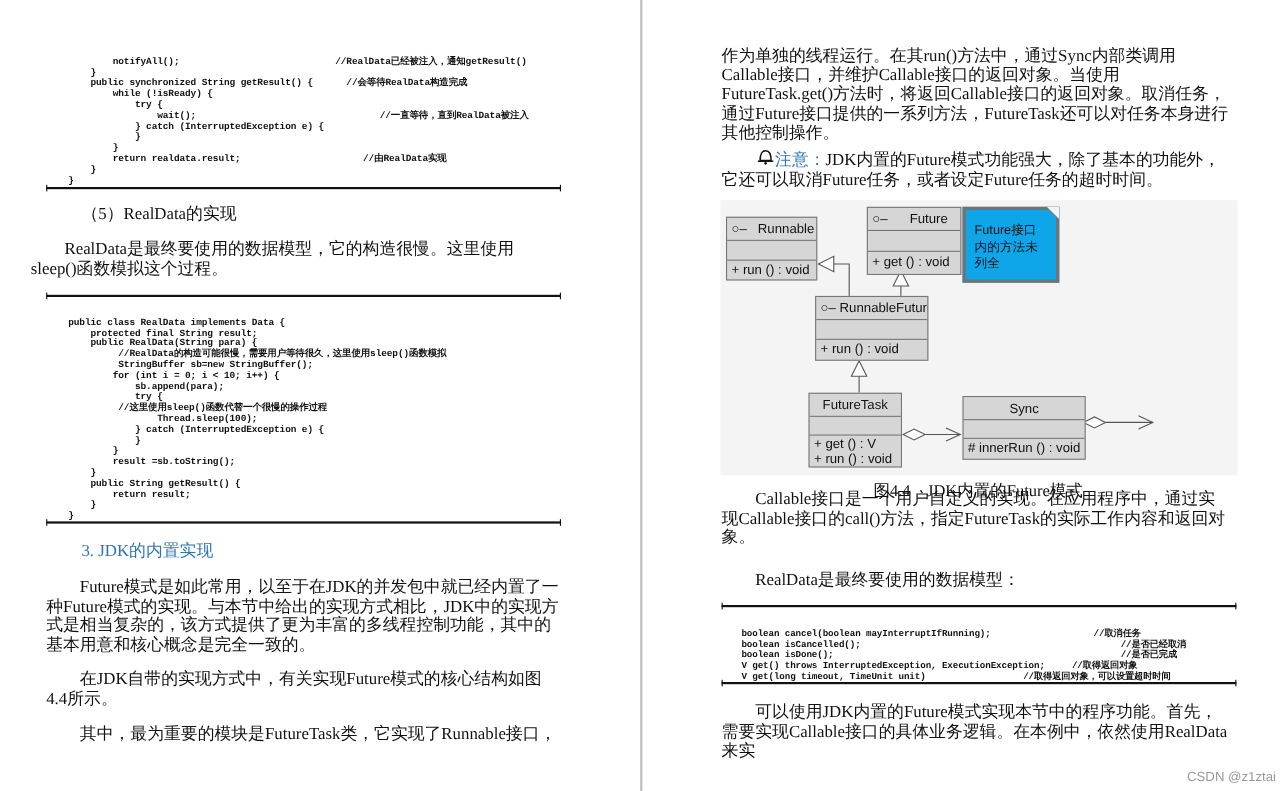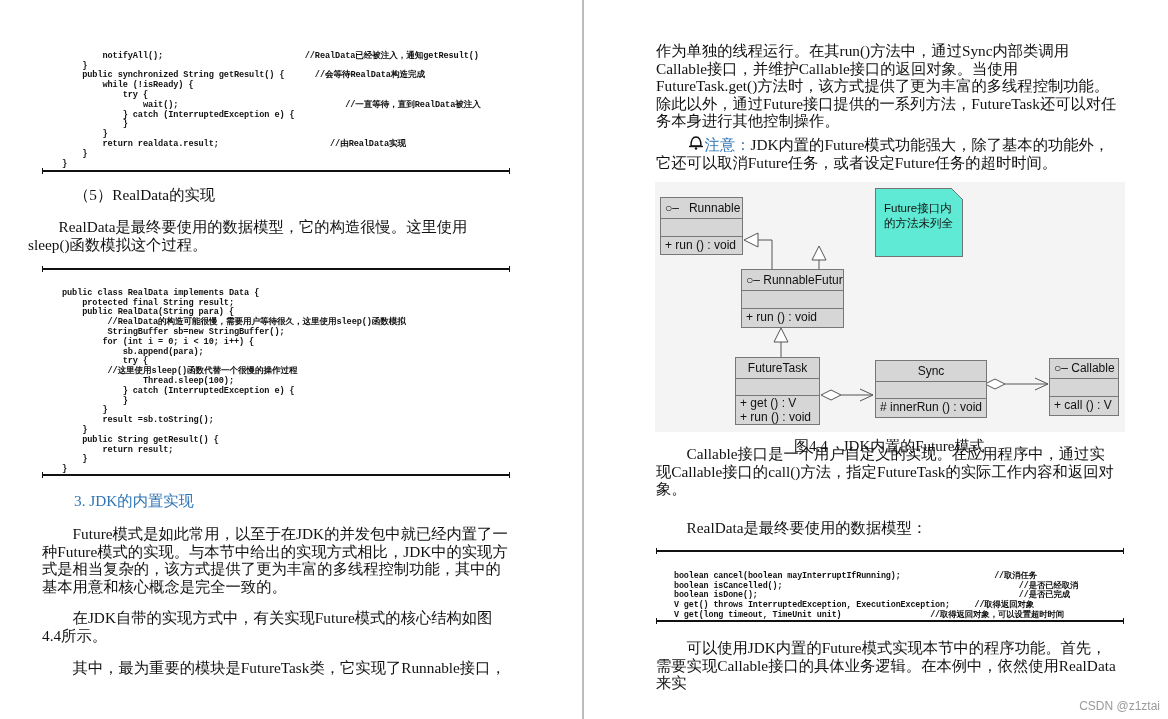--- a/index.html
+++ b/index.html
@@ -15,21 +15,21 @@
   .rule::before, .rule::after { content:""; position:absolute; top:-2px; width:1px; height:6px; background:#111; }
   .rule::before { left:0; } .rule::after { right:0; }
   .para { position:absolute; font-size:15.3px; line-height:17.5px; color:#111; }
   .indent { text-indent:2em; }
   .heading-blue { color:#2e74b5;text-align:right; }
   .uml-area { position:absolute; left:655px; top:182px; width:470px; height:250px; background:#f4f4f4; }
   .uml-box { position:absolute; background:#d6d6d6; border:1px solid #777; font-family:"Liberation Sans", "DejaVu Sans", sans-serif;
              font-size:12px; color:#111; box-sizing:border-box; }
   .uml-box .sec { border-bottom:1px solid #777; padding:0 4px; box-sizing:border-box; white-space:nowrap; overflow:hidden; }
   .uml-box .sec:last-child { border-bottom:none; }
-  .uml-note { position:absolute; background:#5eead4; border:1px solid #737373; font-family:"Liberation Sans", "DejaVu Sans", sans-serif;
+  .uml-note { position:absolute; background:#0ea5e9; border:3px solid #737373; font-family:"Liberation Sans", "DejaVu Sans", sans-serif;
               font-size:11.5px; line-height:15px; padding:12px 8px; box-sizing:border-box; }
   .caption { position:absolute; font-size:15px; }
   .watermark { position:absolute; right:8px; bottom:6px; font-family:"Liberation Sans", "DejaVu Sans", sans-serif;
                font-size:12px; color:#9a9a9a; }
   .bell { display:inline-block; width:18px; height:18px; vertical-align:-2px; }
   .note-label { color:#2e74b5; }
 </style>
 </head>
 <body>
 
@@ -49,21 +49,21 @@
 <div class="code" style="left:62px;top:279px;">
 <div>public class RealData implements Data {</div><div>    protected final String result;</div><div>    public RealData(String para) {</div><div>         //RealData的构造可能很慢，需要用户等待很久，这里使用sleep()函数模拟</div><div>         StringBuffer sb=new StringBuffer();</div><div>        for (int i = 0; i &lt; 10; i++) {</div><div>            sb.append(para);</div><div>            try {</div><div>         //这里使用sleep()函数代替一个很慢的操作过程</div><div>                Thread.sleep(100);</div><div>            } catch (InterruptedException e) {</div><div>            }</div><div>        }</div><div>        result =sb.toString();</div><div>    }</div><div>    public String getResult() {</div><div>        return result;</div><div>    }</div><div>}</div>
 </div>
 <div class="rule" style="left:42px;top:474px;width:468px;"></div>
 
 <div class="para heading-blue" style="left:74px;top:492px;">3. JDK的内置实现</div>
 <div class="para indent" style="left:42px;top:525px;width:468px;">Future模式是如此常用，以至于在JDK的并发包中就已经内置了一种Future模式的实现。与本节中给出的实现方式相比，JDK中的实现方式是相当复杂的，该方式提供了更为丰富的多线程控制功能，其中的基本用意和核心概念是完全一致的。</div>
 <div class="para indent" style="left:42px;top:609px;width:468px;">在JDK自带的实现方式中，有关实现Future模式的核心结构如图4.4所示。</div>
 <div class="para indent" style="left:42px;top:659px;width:468px;">其中，最为重要的模块是FutureTask类，它实现了Runnable接口，</div>
 
-<div class="para" style="left:656px;top:42px;width:462px;">作为单独的线程运行。在其run()方法中，通过Sync内部类调用Callable接口，并维护Callable接口的返回对象。当使用FutureTask.get()方法时，该方式提供了更为丰富的多线程控制功能。除此以外，通过Future接口提供的一系列方法，FutureTask还可以对任务本身进行其他控制操作。</div>
+<div class="para" style="left:656px;top:42px;width:462px;">作为单独的线程运行。在其run()方法中，通过Sync内部类调用Callable接口，并维护Callable接口的返回对象。当使用FutureTask.get()方法时，将返回Callable接口的返回对象。取消任务，通过Future接口提供的一系列方法，FutureTask还可以对任务本身进行其他控制操作。</div>
 
 <div class="para" style="left:656px;top:134px;width:462px;text-indent:2em;">
   <span class="bell" style="text-indent:0;">
     <svg width="18" height="18" viewBox="0 0 18 18">
         <path d="M4 12 Q4 3 9 3 Q14 3 14 12 Z" fill="none" stroke="#111" stroke-width="1.4"></path>
         <line x1="2" y1="12.5" x2="16" y2="12.5" stroke="#111" stroke-width="1.4"></line>
         <circle cx="9" cy="14.5" r="1.2" fill="#111"></circle>
       </svg>
   </span><span class="note-label">注意：</span><span>JDK内置的Future模式功能强大，除了基本的功能外，它还可以取消Future任务，或者设定Future任务的超时时间。</span>
 </div>
@@ -91,20 +91,25 @@
 
     </g>
   </svg>
 
   <div class="uml-box" style="left:5px;top:15px;width:83px;height:58px;">
     <div class="sec" style="height:21px;line-height:20px;"><span>○–</span>&nbsp;&nbsp;&nbsp;<span>Runnable</span></div>
     <div class="sec" style="height:18px;"></div>
     <div class="sec" style="height:17px;line-height:16px;">+  run ()  : void</div>
   </div>
 
+  <div class="uml-box" style="left:133px;top:6px;width:86px;height:62px;">
+    <div class="sec" style="height:21px;line-height:20px;"><span>○–</span>&nbsp;&nbsp;&nbsp;&nbsp;&nbsp;&nbsp;<span>Future</span></div>
+    <div class="sec" style="height:19px;"></div>
+    <div class="sec" style="height:20px;line-height:19px;">+  get ()  : void</div>
+  </div>
 
   <div class="uml-note" style="left:220px;top:6px;width:88px;height:69px;">
     <span>Future接口内的方法未列全</span>
   </div>
   <svg width="12" height="12" style="position:absolute;left:296px;top:6px;">
       <polygon points="0,0 12,12 12,0" fill="#f4f4f4"></polygon>
       <polyline points="0,0 12,12" stroke="#777" fill="none"></polyline>
     </svg>
 
   <div class="uml-box" style="left:86px;top:87px;width:103px;height:59px;">
@@ -121,25 +126,20 @@
       <div>+  run ()  : void</div>
     </div>
   </div>
 
   <div class="uml-box" style="left:220px;top:178px;width:112px;height:58px;">
     <div class="sec" style="height:21px;line-height:20px;text-align:center;">Sync</div>
     <div class="sec" style="height:17px;"></div>
     <div class="sec" style="height:18px;line-height:17px;">#  innerRun () : void</div>
   </div>
 
-  <div class="uml-box" style="left:394px;top:176px;width:70px;height:58px;">
-    <div class="sec" style="height:20px;line-height:19px;"><span>○–</span> <span>Callable</span></div>
-    <div class="sec" style="height:18px;"></div>
-    <div class="sec" style="height:18px;line-height:17px;">+  call () : V</div>
-  </div>
 </div>
 
 <div class="caption" style="left:794px;top:437px;">图4.4　JDK内置的Future模式</div>
 
 <div class="para indent" style="left:656px;top:445px;width:462px;">Callable接口是一个用户自定义的实现。在应用程序中，通过实现Callable接口的call()方法，指定FutureTask的实际工作内容和返回对象。</div>
 <div class="para indent" style="left:656px;top:519px;width:462px;">RealData是最终要使用的数据模型：</div>
 
 <div class="rule" style="left:656px;top:550px;width:468px;"></div>
 <div class="code" style="left:674px;top:562px;font-size:8.4px;">
 <div>boolean cancel(boolean mayInterruptIfRunning);                   //取消任务</div><div>boolean isCancelled();                                                //是否已经取消</div><div>boolean isDone();                                                     //是否已完成</div><div>V get() throws InterruptedException, ExecutionException;     //取得返回对象</div><div>V get(long timeout, TimeUnit unit)                  //取得返回对象，可以设置超时时间</div>

